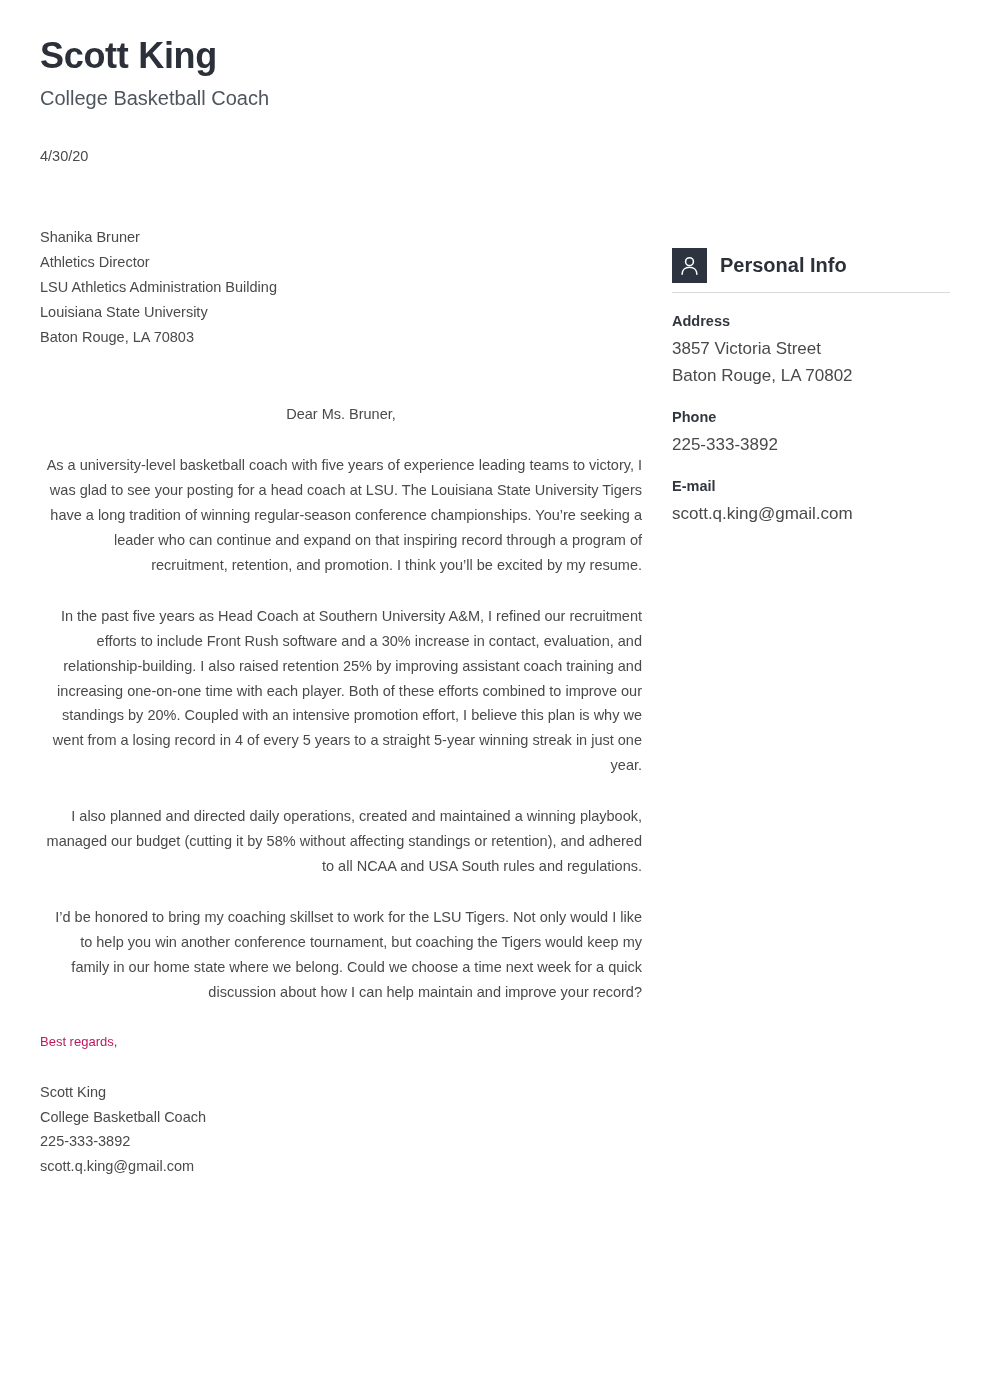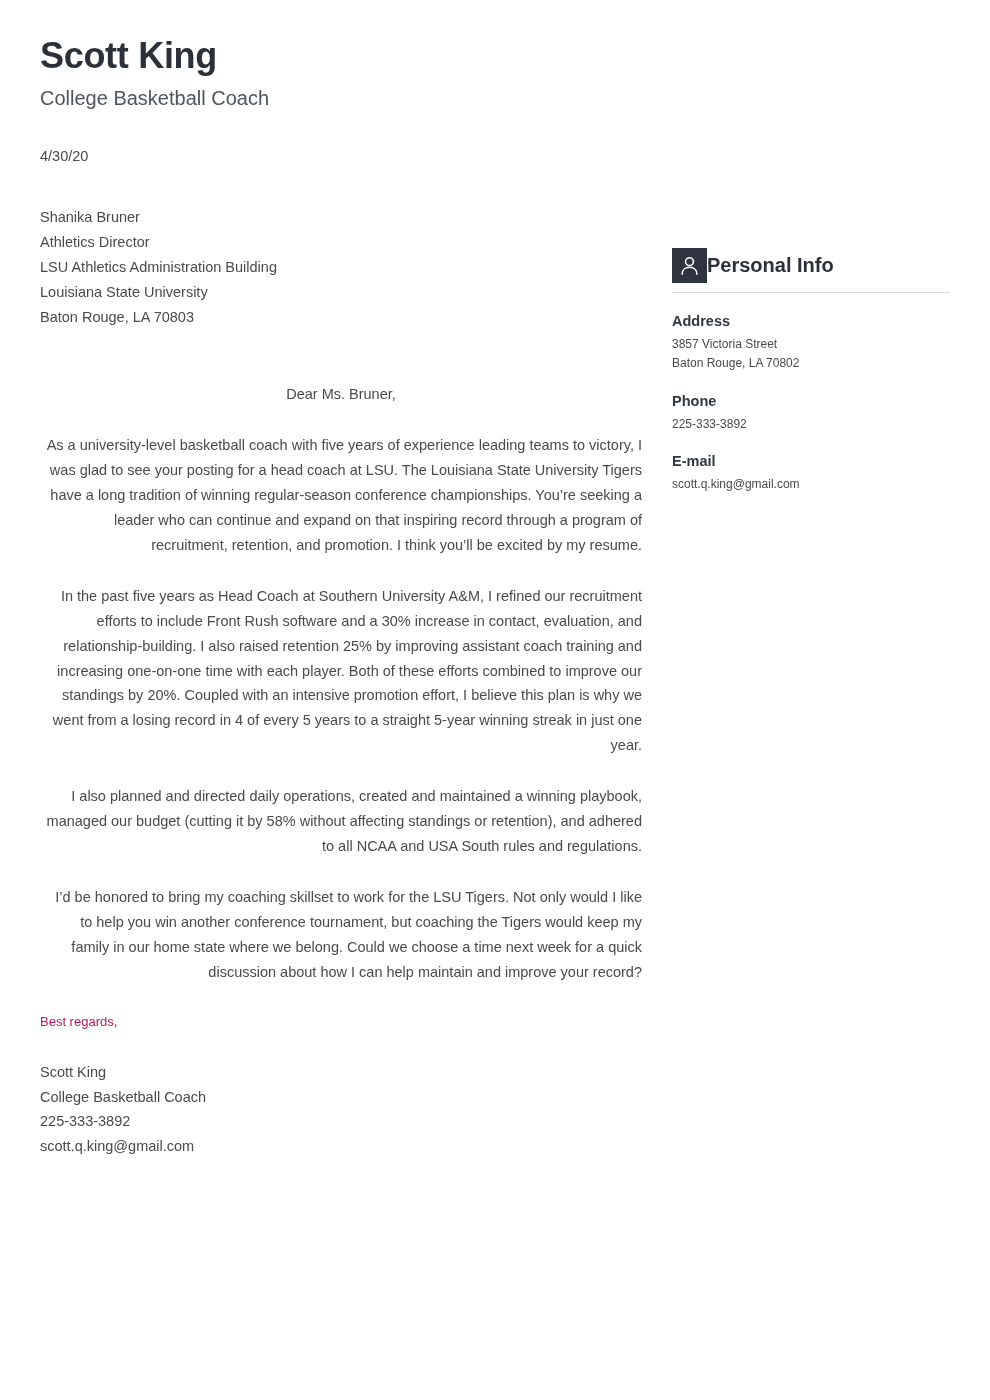--- a/index.html
+++ b/index.html
@@ -56,21 +56,21 @@
   .side-col {
     flex: 1 1 auto;
     padding-top: 104px;
   }
 
   
   .date {
     font-size: 14.5px;
     color: #4a4a4a;
     line-height: 1.75;
-    margin-bottom: 36px;
+    margin-bottom: 56px;
   }
   .recipient {
     font-size: 14.5px;
     color: #4a4a4a;
     line-height: 1.72;
     margin-bottom: 52px;
   }
   .recipient div { white-space: nowrap; }
   .salutation {
     font-size: 14.5px;
@@ -96,20 +96,21 @@
     font-size: 14.5px;
     color: #4a4a4a;
     line-height: 1.72;
   }
   .signature div { white-space: nowrap; }
 
   
   .side-heading-row {
     display: flex;
     align-items: center;
+    gap: 13px;
     margin-bottom: 9px;
   }
   .side-icon-box {
     width: 35px;
     height: 35px;
     background: #2d3440;
     display: flex;
     align-items: center;
     justify-content: center;
     flex: 0 0 35px;
@@ -129,21 +130,21 @@
   }
   .info-block { margin-bottom: 16px; }
   .info-label {
     font-size: 14.5px;
     font-weight: bold;
     color: #32373f;
     line-height: 1.6;
     margin-bottom: 2px;
   }
   .info-value {
-    font-size: 12px;
+    font-size: 17px;
     color: #4a4a4a;
     line-height: 1.62;
     white-space: nowrap;
   }
 </style>
 </head>
 <body>
 
 <div class="page">
 

